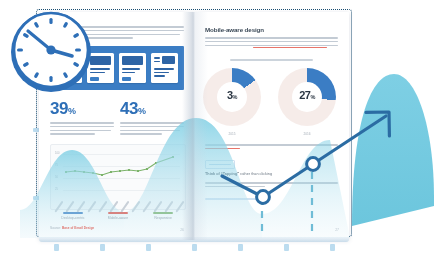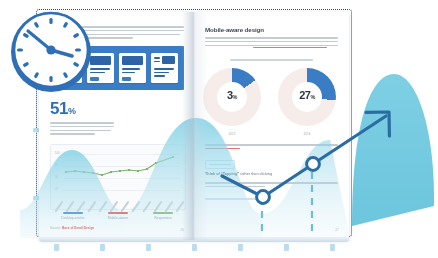--- a/index.html
+++ b/index.html
@@ -140,26 +140,35 @@
           <div class="mc-l" style="top:4px;width:6px;"></div>
           <div class="mc-l" style="top:7.5px;width:6px;"></div>
           <div class="mc-l" style="top:15px;width:20px;"></div>
           <div class="mc-l" style="top:18.5px;width:15px;"></div>
           <div class="mc-l" style="top:22px;width:11px;"></div>
         </div>
       </div>
 
       <div class="stat-row">
         <div class="stat">
-          <div class="num"><span>51</span><span class="pc">%</span></div>
+          <div class="num"><span>39</span><span class="pc">%</span></div>
           <div class="desc">
             <div class="tline" style="width:100%"></div>
             <div class="tline" style="width:100%"></div>
             <div class="tline" style="width:96%"></div>
             <div class="tline" style="width:70%"></div>
+          </div>
+        </div>
+        <div class="stat" style="margin-left:6px;">
+          <div class="num"><span>43</span><span class="pc">%</span></div>
+          <div class="desc">
+            <div class="tline" style="width:100%"></div>
+            <div class="tline" style="width:100%"></div>
+            <div class="tline" style="width:94%"></div>
+            <div class="tline" style="width:66%"></div>
           </div>
         </div>
       </div>
 
       <div class="chartcard">
         <div class="gl" style="top:9px;"></div>
         <div class="gl" style="top:21px;"></div>
         <div class="gl" style="top:33px;"></div>
         <div class="gl" style="top:45px;"></div>
         <div class="ylab" style="top:7px;">100</div>

